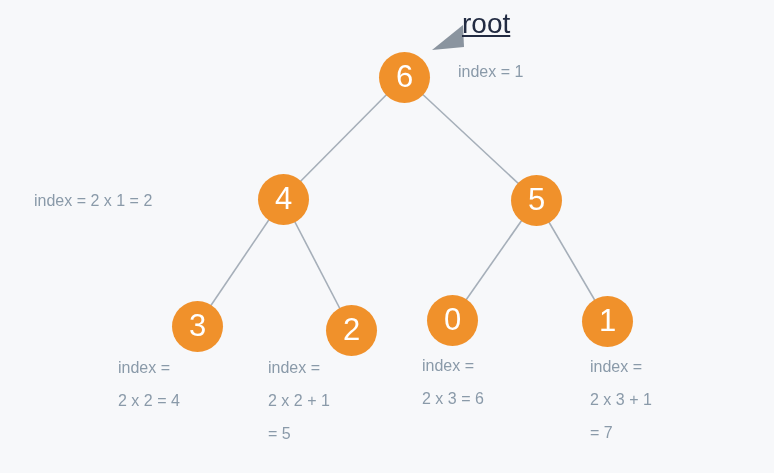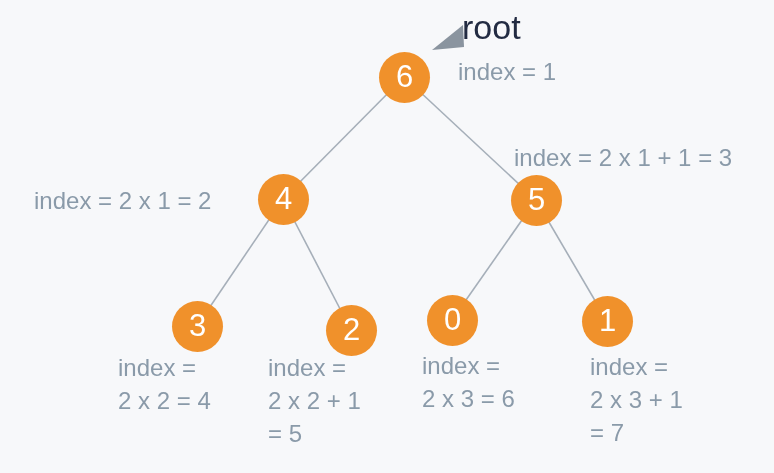--- a/index.html
+++ b/index.html
@@ -44,30 +44,31 @@
     align-items:center;
     justify-content:center;
     font-size:31px;
     line-height:1;
     padding-bottom:2px;
     box-sizing:border-box;
   }
   .ann{
     position:absolute;
     color:var(--annotation-text);
-    font-size:24px;
+    font-size:16px;
     line-height:33px;
     white-space:pre-line;
   }
   .root-label{
     position:absolute;
     left:462px;top:9px;
     color:var(--root-text);
-    font-size:34px;
+    font-size:28px;
     line-height:1.1;
+    text-decoration:underline;
   }
 </style>
 </head>
 <body>
 
 <div class="canvas">
 
   <svg class="edges" width="774" height="473" viewBox="0 0 774 473">
     <line x1="404" y1="77" x2="283" y2="199"></line>
     <line x1="404" y1="77" x2="536" y2="200"></line>
@@ -83,21 +84,20 @@
   <div class="node" style="left:379px;top:52px">6</div>
   <div class="node" style="left:258px;top:174px">4</div>
   <div class="node" style="left:511px;top:175px">5</div>
   <div class="node" style="left:172px;top:301px">3</div>
   <div class="node" style="left:326px;top:305px">2</div>
   <div class="node" style="left:427px;top:295px">0</div>
   <div class="node" style="left:582px;top:296px">1</div>
 
   <div class="ann" style="left:458px;top:55px">index = 1</div>
   <div class="ann" style="left:34px;top:184px">index = 2 x 1 = 2</div>
-  <div class="ann" style="left:514px;top:141px">index = 2 x 1 + 1 = 3</div>
   <div class="ann" style="left:118px;top:351px">index =
 2 x 2 = 4</div>
   <div class="ann" style="left:268px;top:351px">index =
 2 x 2 + 1
 = 5</div>
   <div class="ann" style="left:422px;top:349px">index =
 2 x 3 = 6</div>
   <div class="ann" style="left:590px;top:350px">index =
 2 x 3 + 1
 = 7</div>

